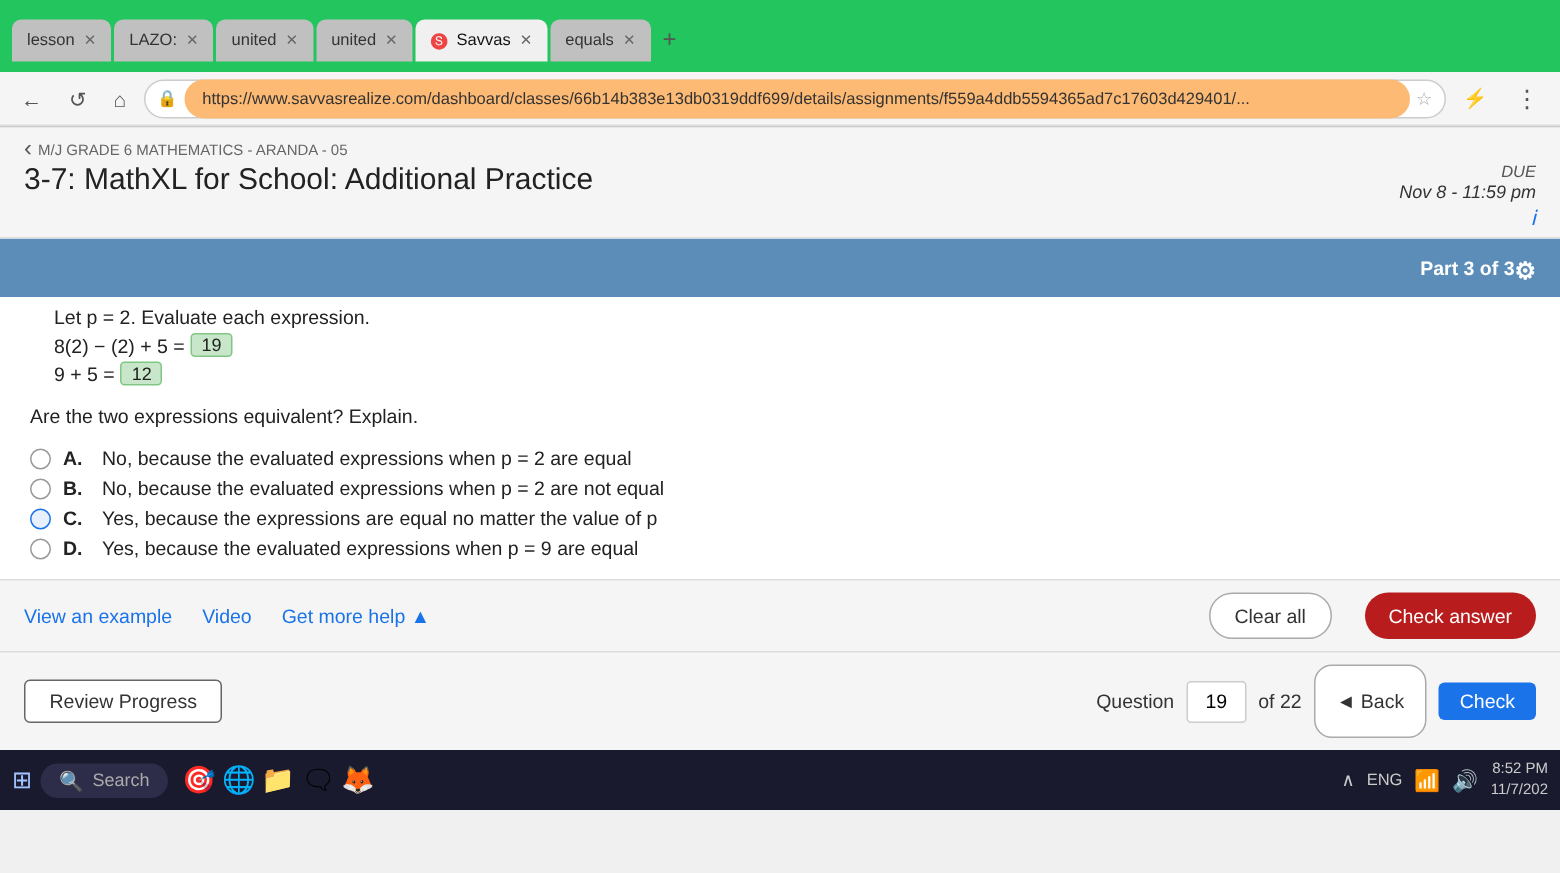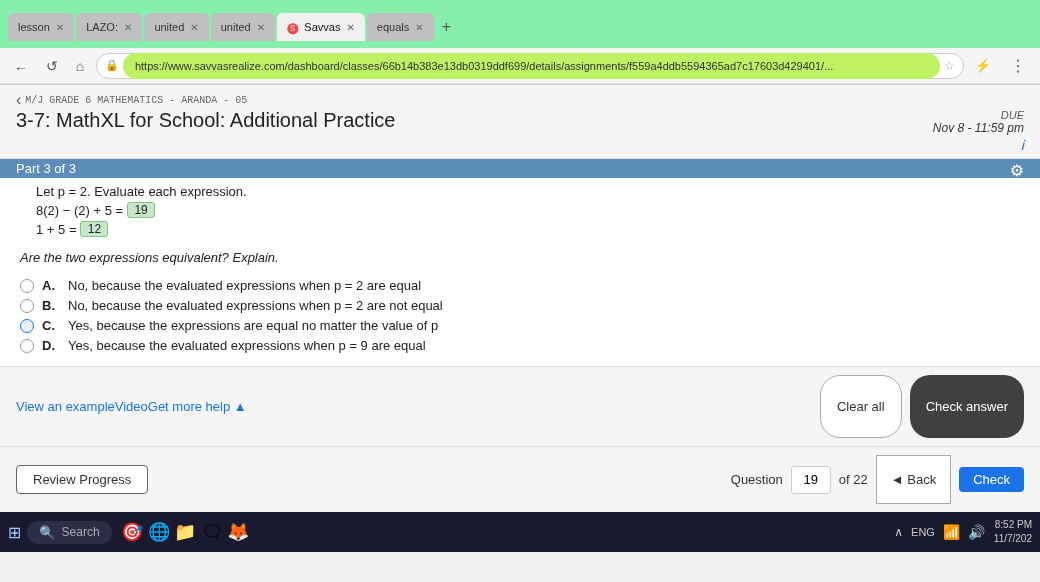--- a/index.html
+++ b/index.html
@@ -8,21 +8,21 @@
     
     .browser-chrome {
       background: #e8e8e8;
       border-bottom: 1px solid #ccc;
     }
 
     .tab-bar {
       display: flex;
       align-items: center;
       padding: 6px 8px 0;
-      background: #86efac;
+      background: #22c55e;
       gap: 2px;
       height: 48px;
     }
 
     .tab {
       display: flex;
       align-items: center;
       padding: 4px 10px;
       border-radius: 6px 6px 0 0;
       font-size: 11px;
@@ -67,21 +67,21 @@
       border-radius: 3px;
     }
 
     .url-bar {
       flex: 1;
       height: 26px;
       border: 1px solid #ccc;
       border-radius: 13px;
       padding: 0 12px;
       font-size: 11px;
-      background: #bef264;
+      background: #fdba74;
       color: #333;
     }
 
     
     .page-header {
       background: #f5f5f5;
       padding: 6px 16px 4px;
       border-bottom: 1px solid #ddd;
     }
 
@@ -114,23 +114,24 @@
 
     
     .content-area {
       background: white;
       overflow: hidden;
     }
 
     .part-header {
       background: #5b8db8;
       color: white;
-      padding: 2px 16px;
-      font-size: 13px;
-      font-weight: 400;
+      padding: 12px 16px;
+      font-size: 13px;
+      font-weight: 700;
+      text-align: right;
     }
 
     .question-body {
       padding: 16px 20px 10px;
       font-size: 13px;
       color: #222;
       line-height: 1.5;
     }
 
     .expand-btn {
@@ -168,21 +169,20 @@
       padding: 0 6px;
       font-size: 12px;
       min-width: 28px;
       text-align: center;
     }
 
     .explain-text {
       font-size: 13px;
       color: #222;
       padding: 6px 20px 4px;
-      font-style: italic;
     }
 
     .options-section {
       padding: 4px 20px 8px;
     }
 
     .option-row {
       display: flex;
       align-items: flex-start;
       gap: 8px;
@@ -208,50 +208,51 @@
       border-top: 1px solid #ddd;
       padding: 8px 16px;
       display: flex;
       align-items: center;
       justify-content: space-between;
     }
 
     .toolbar-left {
       display: flex;
       align-items: center;
+      gap: 20px;
     }
 
     .toolbar-link {
       font-size: 13px;
       color: #1a73e8;
       cursor: pointer;
       text-decoration: none;
     }
 
     .toolbar-right {
       display: flex;
-      gap: 8px;
+      gap: 22px;
     }
 
     .btn-outline {
       border: 1px solid #aaa;
       background: white;
       border-radius: 20px;
       padding: 6px 16px;
       font-size: 13px;
       cursor: pointer;
       color: #333;
     }
 
     .btn-primary {
-      background: #404040;
+      background: #b91c1c;
       color: white;
       border: none;
       border-radius: 20px;
-      padding: 24px 16px;
+      padding: 8px 16px;
       font-size: 13px;
       cursor: pointer;
     }
 
     
     .nav-bottom {
       background: #f5f5f5;
       border-top: 1px solid #ddd;
       padding: 8px 16px;
       display: flex;
@@ -282,21 +283,21 @@
       height: 28px;
       border: 1px solid #ccc;
       border-radius: 3px;
       text-align: center;
       font-size: 13px;
     }
 
     .nav-action-btn {
       border: 1px solid #aaa;
       background: white;
-      border-radius: 0;
+      border-radius: 12px;
       padding: 16px 14px;
       font-size: 13px;
       cursor: pointer;
       color: #333;
       display: flex;
       align-items: center;
       gap: 4px;
     }
 
     .nav-next-btn {
@@ -404,21 +405,21 @@
       <span style="font-size:12px;color:#aaa;">☆</span>
     </div>
     <button class="nav-btn" style="font-size:13px;">⚡</button>
     <button class="nav-btn" style="font-size:16px;">⋮</button>
   </div>
 </div>
 
 <div class="page-header">
   <div class="breadcrumb-back">
     <span style="font-size:16px;cursor:pointer;color:#555;">‹</span>
-    <span style="font-size:10px;color:#666;font-family:Liberation Mono, monospace;">M/J GRADE 6 MATHEMATICS - ARANDA - 05</span>
+    <span style="font-size:10px;color:#666;">M/J GRADE 6 MATHEMATICS - ARANDA - 05</span>
   </div>
   <div class="page-title-row">
     <h1 class="page-title">3-7: MathXL for School: Additional Practice</h1>
     <div class="due-info">
       <div class="due-label">DUE</div>
       <div>Nov 8 - 11:59 pm</div>
       <span style="font-size:14px;color:#1a73e8;cursor:pointer;">ℹ</span>
     </div>
   </div>
 </div>
@@ -430,21 +431,21 @@
   </div>
 
 
   <div class="sub-question">
     <div>Let p = 2. Evaluate each expression.</div>
     <div class="equation-row">
       <span>8(2) − (2) + 5 =</span>
       <span class="answer-box">19</span>
     </div>
     <div class="equation-row">
-      <span>1 + 5 =</span>
+      <span>9 + 5 =</span>
       <span class="answer-box">12</span>
     </div>
   </div>
 
   <div class="explain-text">Are the two expressions equivalent? Explain.</div>
 
   <div class="options-section">
     <div class="option-row">
       <div class="radio-circle"></div>
       <span style="font-weight:600;min-width:18px;">A.</span>

